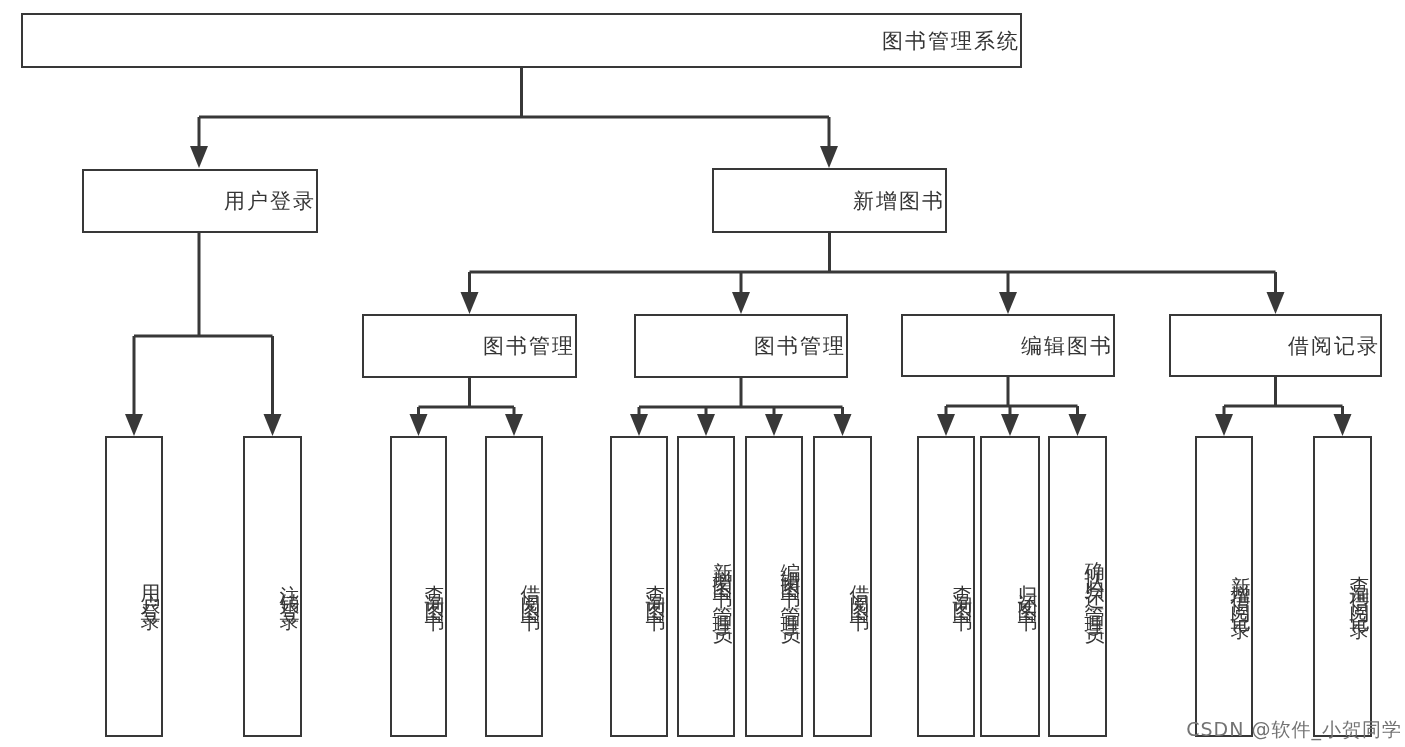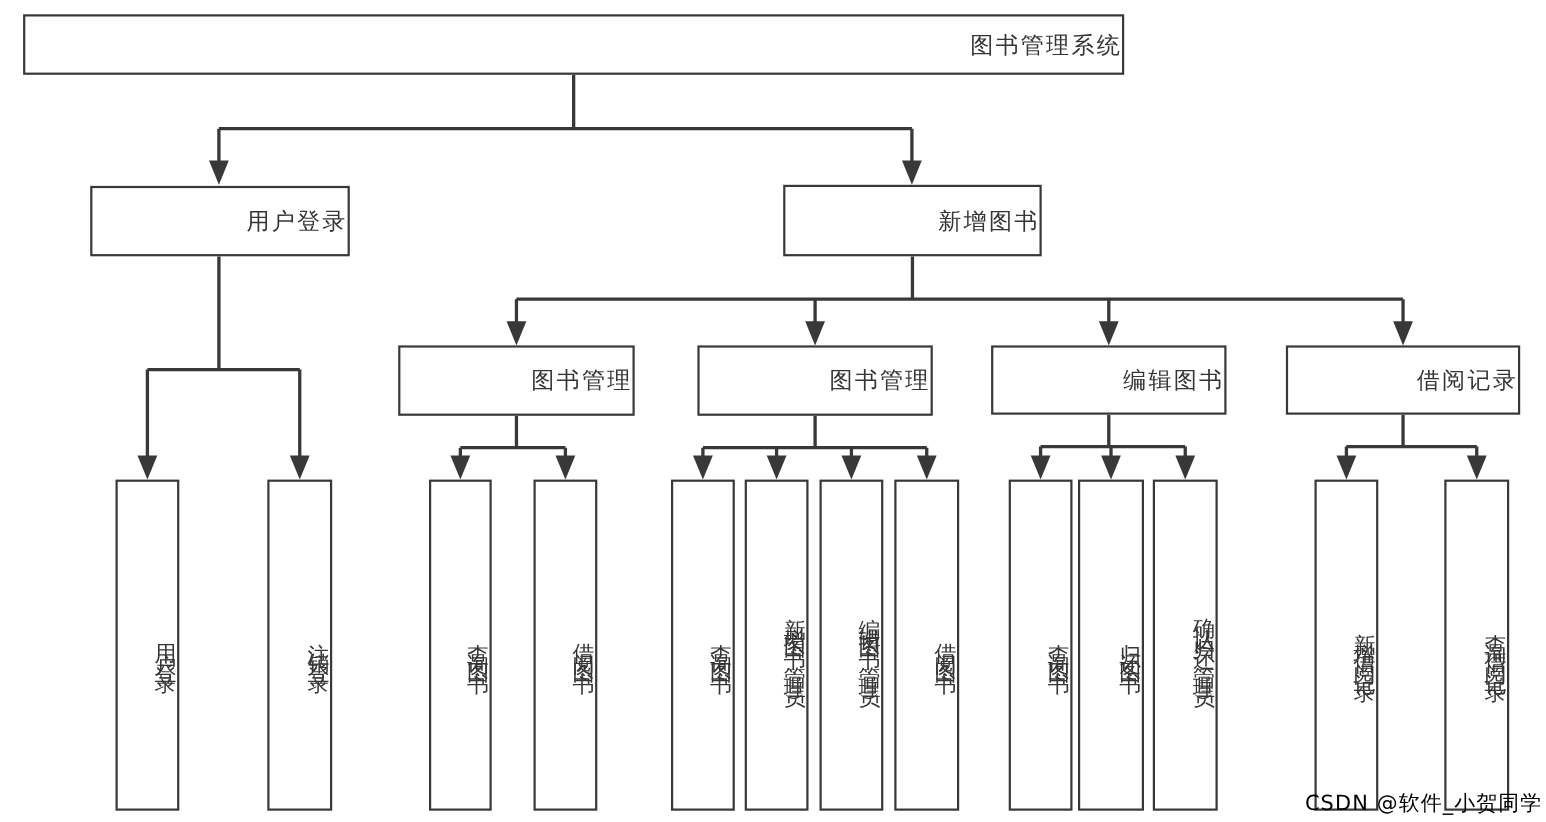--- a/index.html
+++ b/index.html
@@ -60,21 +60,21 @@
   .n-g4b { left: 980px;  width: 60px; }
   .n-g4c { left: 1048px; width: 59px; }
   .n-g5a { left: 1195px; width: 58px; }
   .n-g5b { left: 1313px; width: 59px; }
   .watermark {
     position: absolute;
     right: 3px;
     top: 717px;
     font-size: 19px;
     letter-spacing: 1px;
-    color: #000000;
+    color: #737373;
     white-space: nowrap;
     z-index: 5;
   }
 </style>
 </head>
 <body>
 
 <div class="canvas">
 
   <svg class="connectors" viewBox="0 0 1405 747" xmlns="http://www.w3.org/2000/svg" fill="none" stroke="#383838" stroke-width="3">

